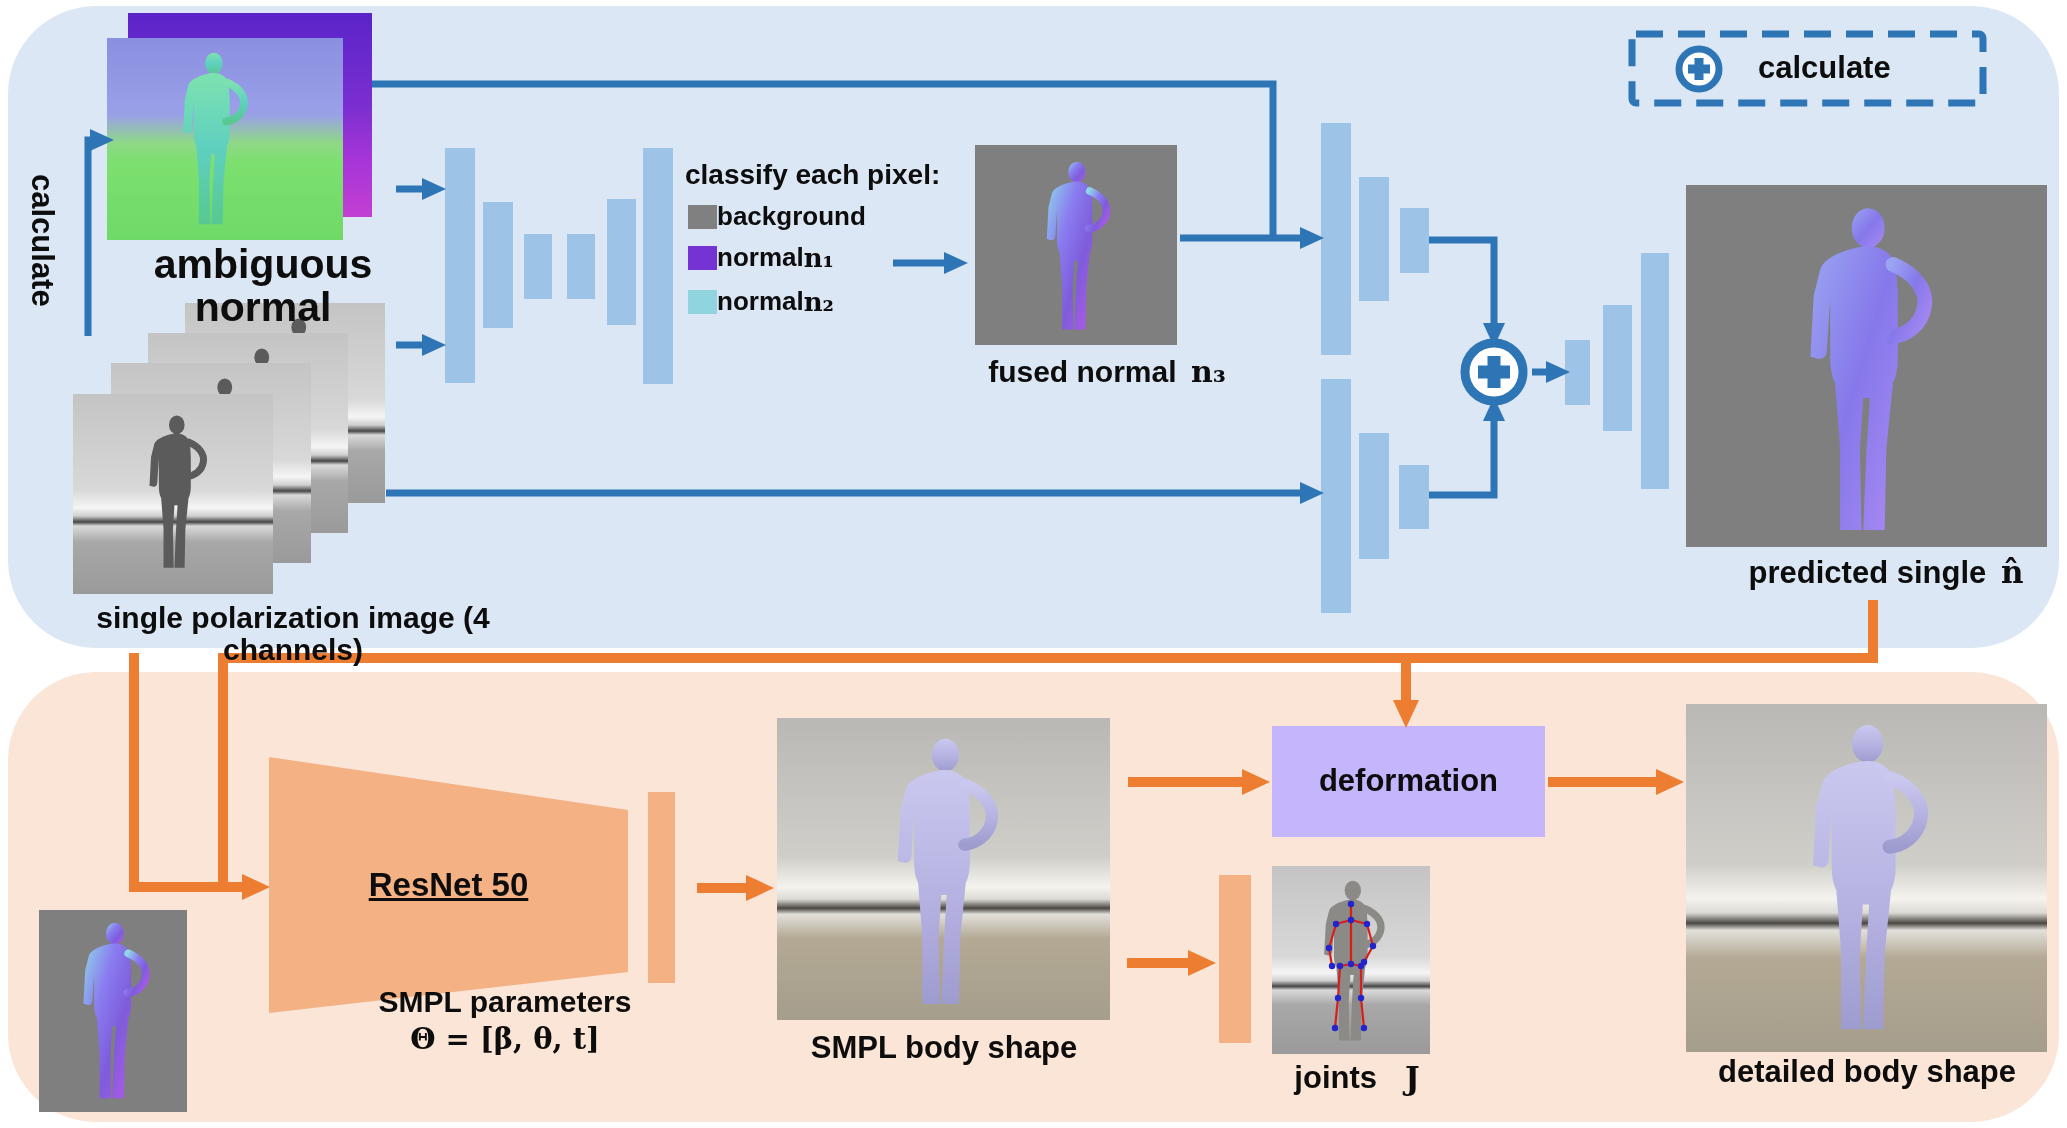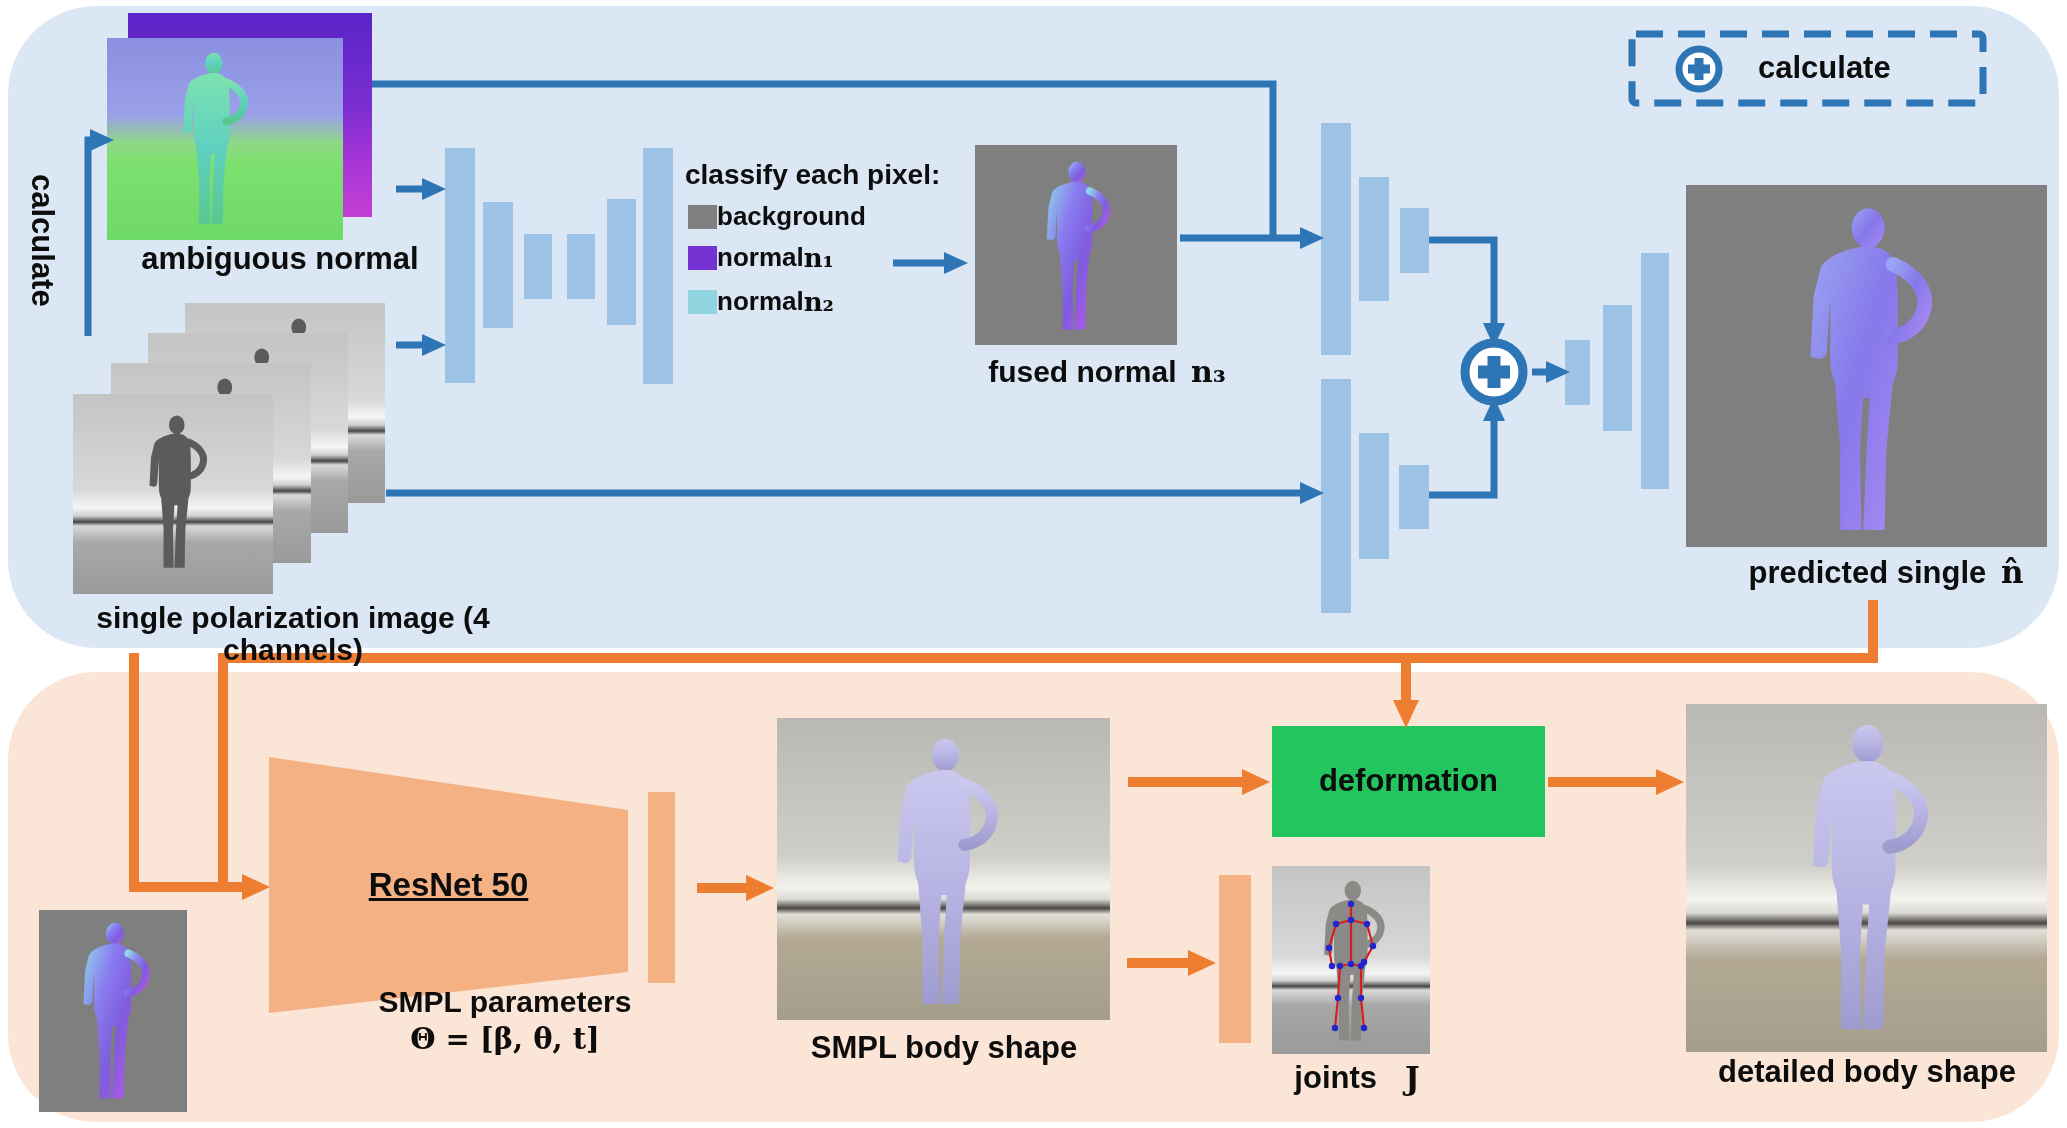--- a/index.html
+++ b/index.html
@@ -150,21 +150,21 @@
         <use href="#sym-person"></use>
       </svg>
     </div>
 
   <div class="img photo-color" style="left:777px;top:718px;width:333px;height:302px;">
     <svg class="person" style="left:99px;top:18px;width:136px;height:272px;--pc:url(#gradLav)" viewBox="0 0 100 200">
         <use href="#sym-person"></use>
       </svg>
     </div>
 
-  <div class="abs flexc" style="left:1272px;top:726px;width:273px;height:111px;background:#22c55e;">
+  <div class="abs flexc" style="left:1272px;top:726px;width:273px;height:111px;background:#c4b5fd;">
     <div class="label" style="position:static;font-size:31px;">deformation</div>
   </div>
 
   <div class="obar" style="left:1219px;top:875px;width:32px;height:168px;"></div>
   <div class="img photo-gray" style="left:1272px;top:866px;width:158px;height:188px;">
     <svg class="person" style="left:39px;top:13px;width:82px;height:164px;--pc:#8c8a86" viewBox="0 0 100 200">
         <use href="#sym-person"></use>
       </svg>
     <svg class="abs" style="left:0;top:0;" width="158" height="188" viewBox="0 0 158 188">
       <g stroke="#d81d1d" stroke-width="2.2" fill="none">
@@ -225,21 +225,21 @@
       <path d="M1406 660 L1406 702 " marker-end="url(#mo)"></path>
       <path d="M697 888 L748 888" marker-end="url(#mo)"></path>
       <path d="M1128 782 L1244 782" marker-end="url(#mo)"></path>
       <path d="M1548 782 L1658 782" marker-end="url(#mo)"></path>
       <path d="M1127 963 L1190 963" marker-end="url(#mo)"></path>
     </g>
   </svg>
 
   <div class="label" style="left:20px;top:152px;width:44px;height:176px;font-size:31px;writing-mode:vertical-rl;display:flex;align-items:center;justify-content:center;">calculate</div>
 
-  <div class="label" style="left:100px;top:243px;width:360px;font-size:31px;">ambiguous normal</div>
+  <div class="label" style="left:83px;top:243px;width:360px;font-size:41px;">ambiguous normal</div>
 
   <div class="label" style="left:63px;top:602px;width:460px;font-size:30px;">single polarization image (4 channels)</div>
 
   <div class="label" style="left:685px;top:160px;width:300px;text-align:left;font-size:28px;">classify each pixel:</div>
   <div class="legend-row" style="left:688px;top:201px;">
     <div class="legend-sq" style="background: rgb(128, 128, 128);"></div>
     <span class="legend-txt">background</span>
   </div>
   <div class="legend-row" style="left:688px;top:242px;">
     <div class="legend-sq" style="background: rgb(117, 51, 212);"></div>

